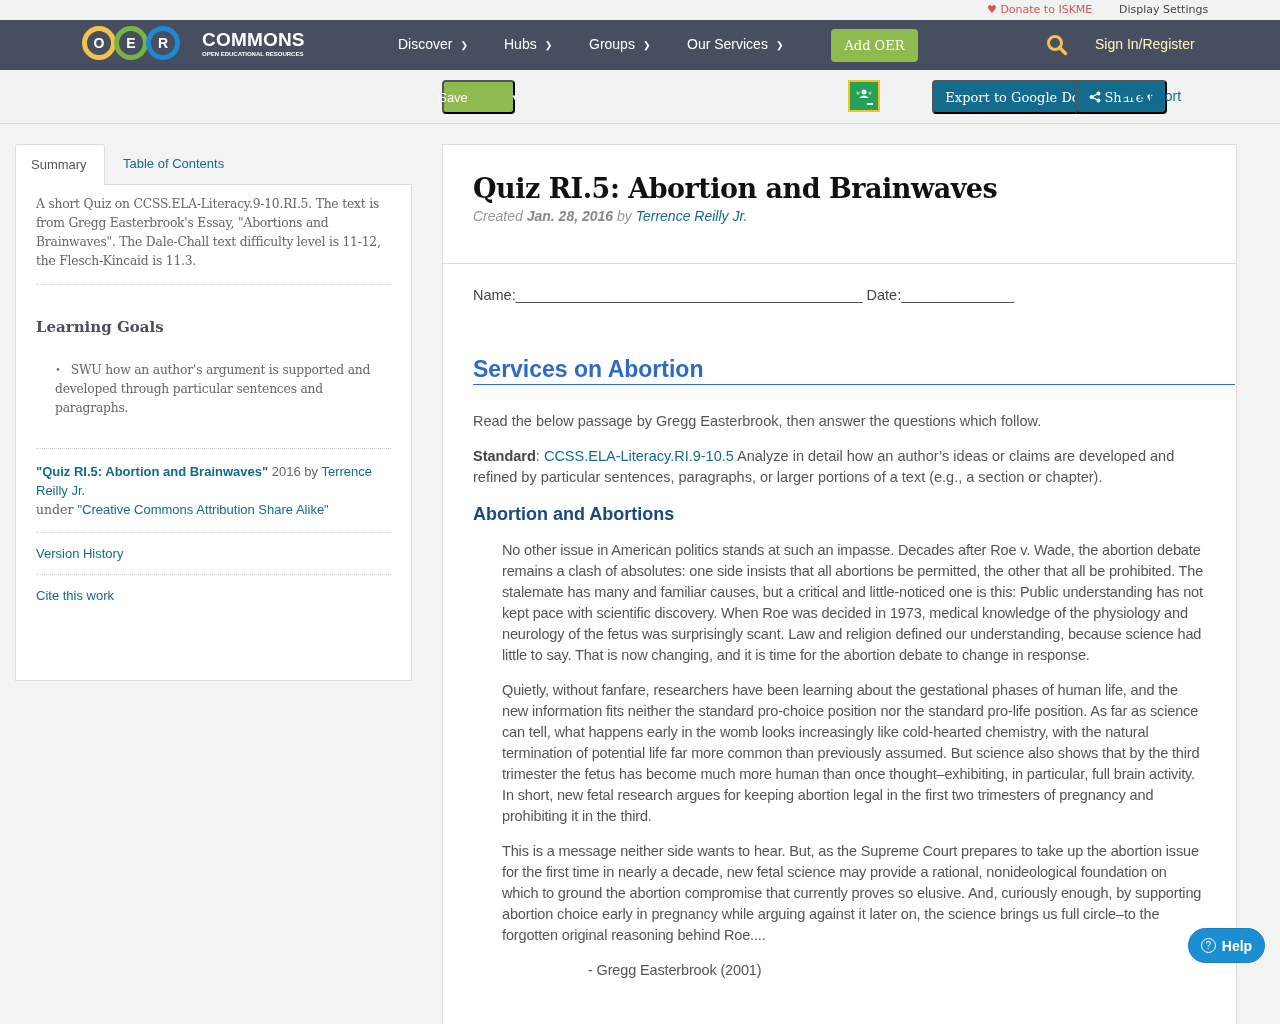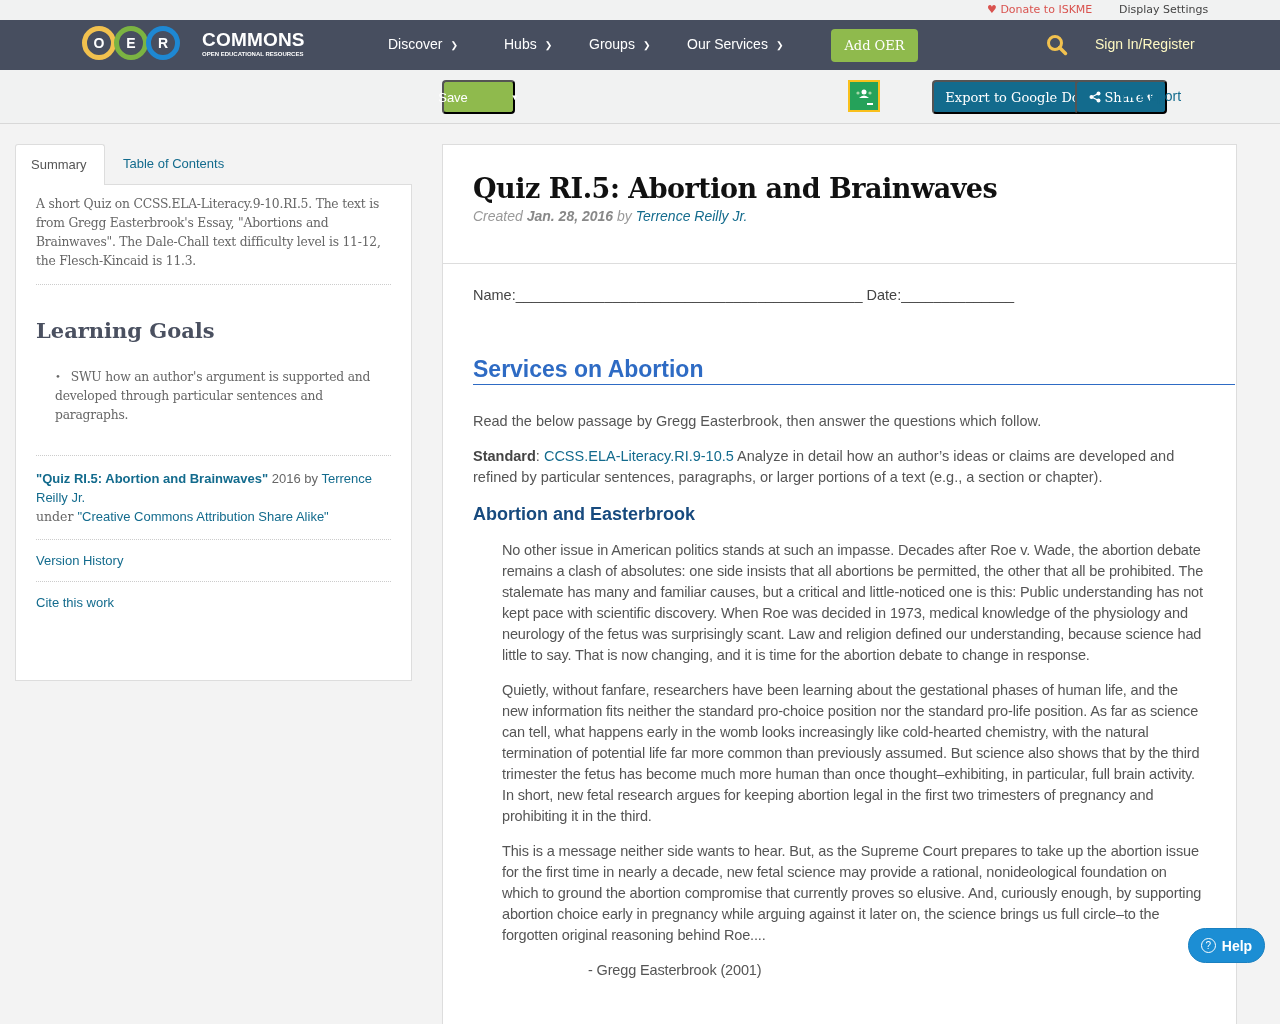--- a/index.html
+++ b/index.html
@@ -39,21 +39,21 @@
   .report { position: absolute; left: 1122px; top: 18px; color: #136b8d; font-size: 14px; font-family: "Liberation Sans", sans-serif; }
 
   
   .sidebar { position: absolute; left: 15px; top: 144px; width: 397px; }
   .tabs { height: 40px; position: relative; }
   .tab { position: absolute; top: 0; height: 40px; font-size: 13px; padding: 12px 15px; font-family: "Liberation Sans", sans-serif; }
   .tab.active { left: 0; width: 90px; background: #fff; border: 1px solid #ddd; border-bottom: none; border-radius: 3px 3px 0 0; color: #555; z-index: 2; height: 41px; }
   .tab.inactive { left: 93px; color: #136b8d; }
   .sidepanel { background: #fff; border: 1px solid #ddd; padding: 10px 20px 18px 20px; height: 497px; }
   .summary { font-family: "DejaVu Serif", serif; font-size: 12.3px; line-height: 19px; color: #666; padding-bottom: 13px; border-bottom: 1px dotted #ccc; letter-spacing: -0.2px; }
-  .lg-title { font-family: "DejaVu Serif", serif; font-size: 21px; color: #4a5060; margin-top: 33px; }
+  .lg-title { font-family: "DejaVu Serif", serif; font-size: 15px; color: #4a5060; margin-top: 33px; }
   .goals { list-style: none; margin-top: 25px; padding-left: 19px; padding-bottom: 20px; border-bottom: 1px dotted #ccc; }
   .goals li { font-family: "DejaVu Serif", serif; font-size: 12.3px; line-height: 19px; color: #666; margin-bottom: 10px; letter-spacing: -0.2px; }
   .goals li::before { content: "•"; margin-right: 10px; font-size: 10px; position: relative; top: -1px; }
   .attrib { font-family: "Liberation Sans", sans-serif; font-size: 13px; line-height: 19px; color: #666; padding: 13px 0 13px 0; border-bottom: 1px dotted #ccc; }
   .attrib .lk { color: #136b8d; }
   .attrib .bold { font-weight: bold; }
   .attrib .serif { font-family: "DejaVu Serif", serif; font-size: 12.5px; }
   .sidelink { font-family: "Liberation Sans", sans-serif; font-size: 13px; color: #136b8d; padding: 13px 0; border-bottom: 1px dotted #ccc; display: block; }
   .sidelink.last { border-bottom: none; }
 
@@ -95,21 +95,21 @@
   <a class="logo">
     <div class="ring o">O</div>
     <div class="ring e">E</div>
     <div class="ring r">R</div>
     <div class="logo-text">
       <div class="big">COMMONS</div>
       <div class="small">OPEN EDUCATIONAL RESOURCES</div>
     </div>
   </a>
 
-  <a class="navitem" style="left:388px">
+  <a class="navitem" style="left:398px">
     <span>Discover</span><span class="chev">❯</span>
   </a>
   <a class="navitem" style="left:504px">
     <span>Hubs</span><span class="chev">❯</span>
   </a>
   <a class="navitem" style="left:589px">
     <span>Groups</span><span class="chev">❯</span>
   </a>
   <a class="navitem" style="left:687px">
     <span>Our Services</span><span class="chev">❯</span>
@@ -189,21 +189,21 @@
       <span>Created </span><b>Jan. 28, 2016</b><span> by </span><a class="lk">Terrence Reilly Jr.</a>
     </div>
   </div>
   <div class="body">
     <p class="namedate">Name:___________________________________________ Date:______________</p>
     <h2 class="h-args">Services on Abortion</h2>
     <p class="p-intro">Read the below passage by Gregg Easterbrook, then answer the questions which follow.</p>
     <p class="p-std">
       <b>Standard</b>: <a class="lk">CCSS.ELA-Literacy.RI.9-10.5</a><span> Analyze in detail how an author’s ideas or claims are developed and refined by particular sentences, paragraphs, or larger portions of a text (e.g., a section or chapter).</span>
     </p>
-    <h3 class="h-ab">Abortion and Easterbrook</h3>
+    <h3 class="h-ab">Abortion and Abortions</h3>
     <div class="passage">
       <p>No other issue in American politics stands at such an impasse. Decades after Roe v. Wade, the abortion debate remains a clash of absolutes: one side insists that all abortions be permitted, the other that all be prohibited. The stalemate has many and familiar causes, but a critical and little-noticed one is this: Public understanding has not kept pace with scientific discovery. When Roe was decided in 1973, medical knowledge of the physiology and neurology of the fetus was surprisingly scant. Law and religion defined our understanding, because science had little to say. That is now changing, and it is time for the abortion debate to change in response.</p>
       <p>Quietly, without fanfare, researchers have been learning about the gestational phases of human life, and the new information fits neither the standard pro-choice position nor the standard pro-life position. As far as science can tell, what happens early in the womb looks increasingly like cold-hearted chemistry, with the natural termination of potential life far more common than previously assumed. But science also shows that by the third trimester the fetus has become much more human than once thought–exhibiting, in particular, full brain activity. In short, new fetal research argues for keeping abortion legal in the first two trimesters of pregnancy and prohibiting it in the third.</p>
       <p>This is a message neither side wants to hear. But, as the Supreme Court prepares to take up the abortion issue for the first time in nearly a decade, new fetal science may provide a rational, nonideological foundation on which to ground the abortion compromise that currently proves so elusive. And, curiously enough, by supporting abortion choice early in pregnancy while arguing against it later on, the science brings us full circle–to the forgotten original reasoning behind Roe....</p>
       <p class="signature">- Gregg Easterbrook (2001)</p>
     </div>
   </div>
 </div>
 
 <button class="help">

